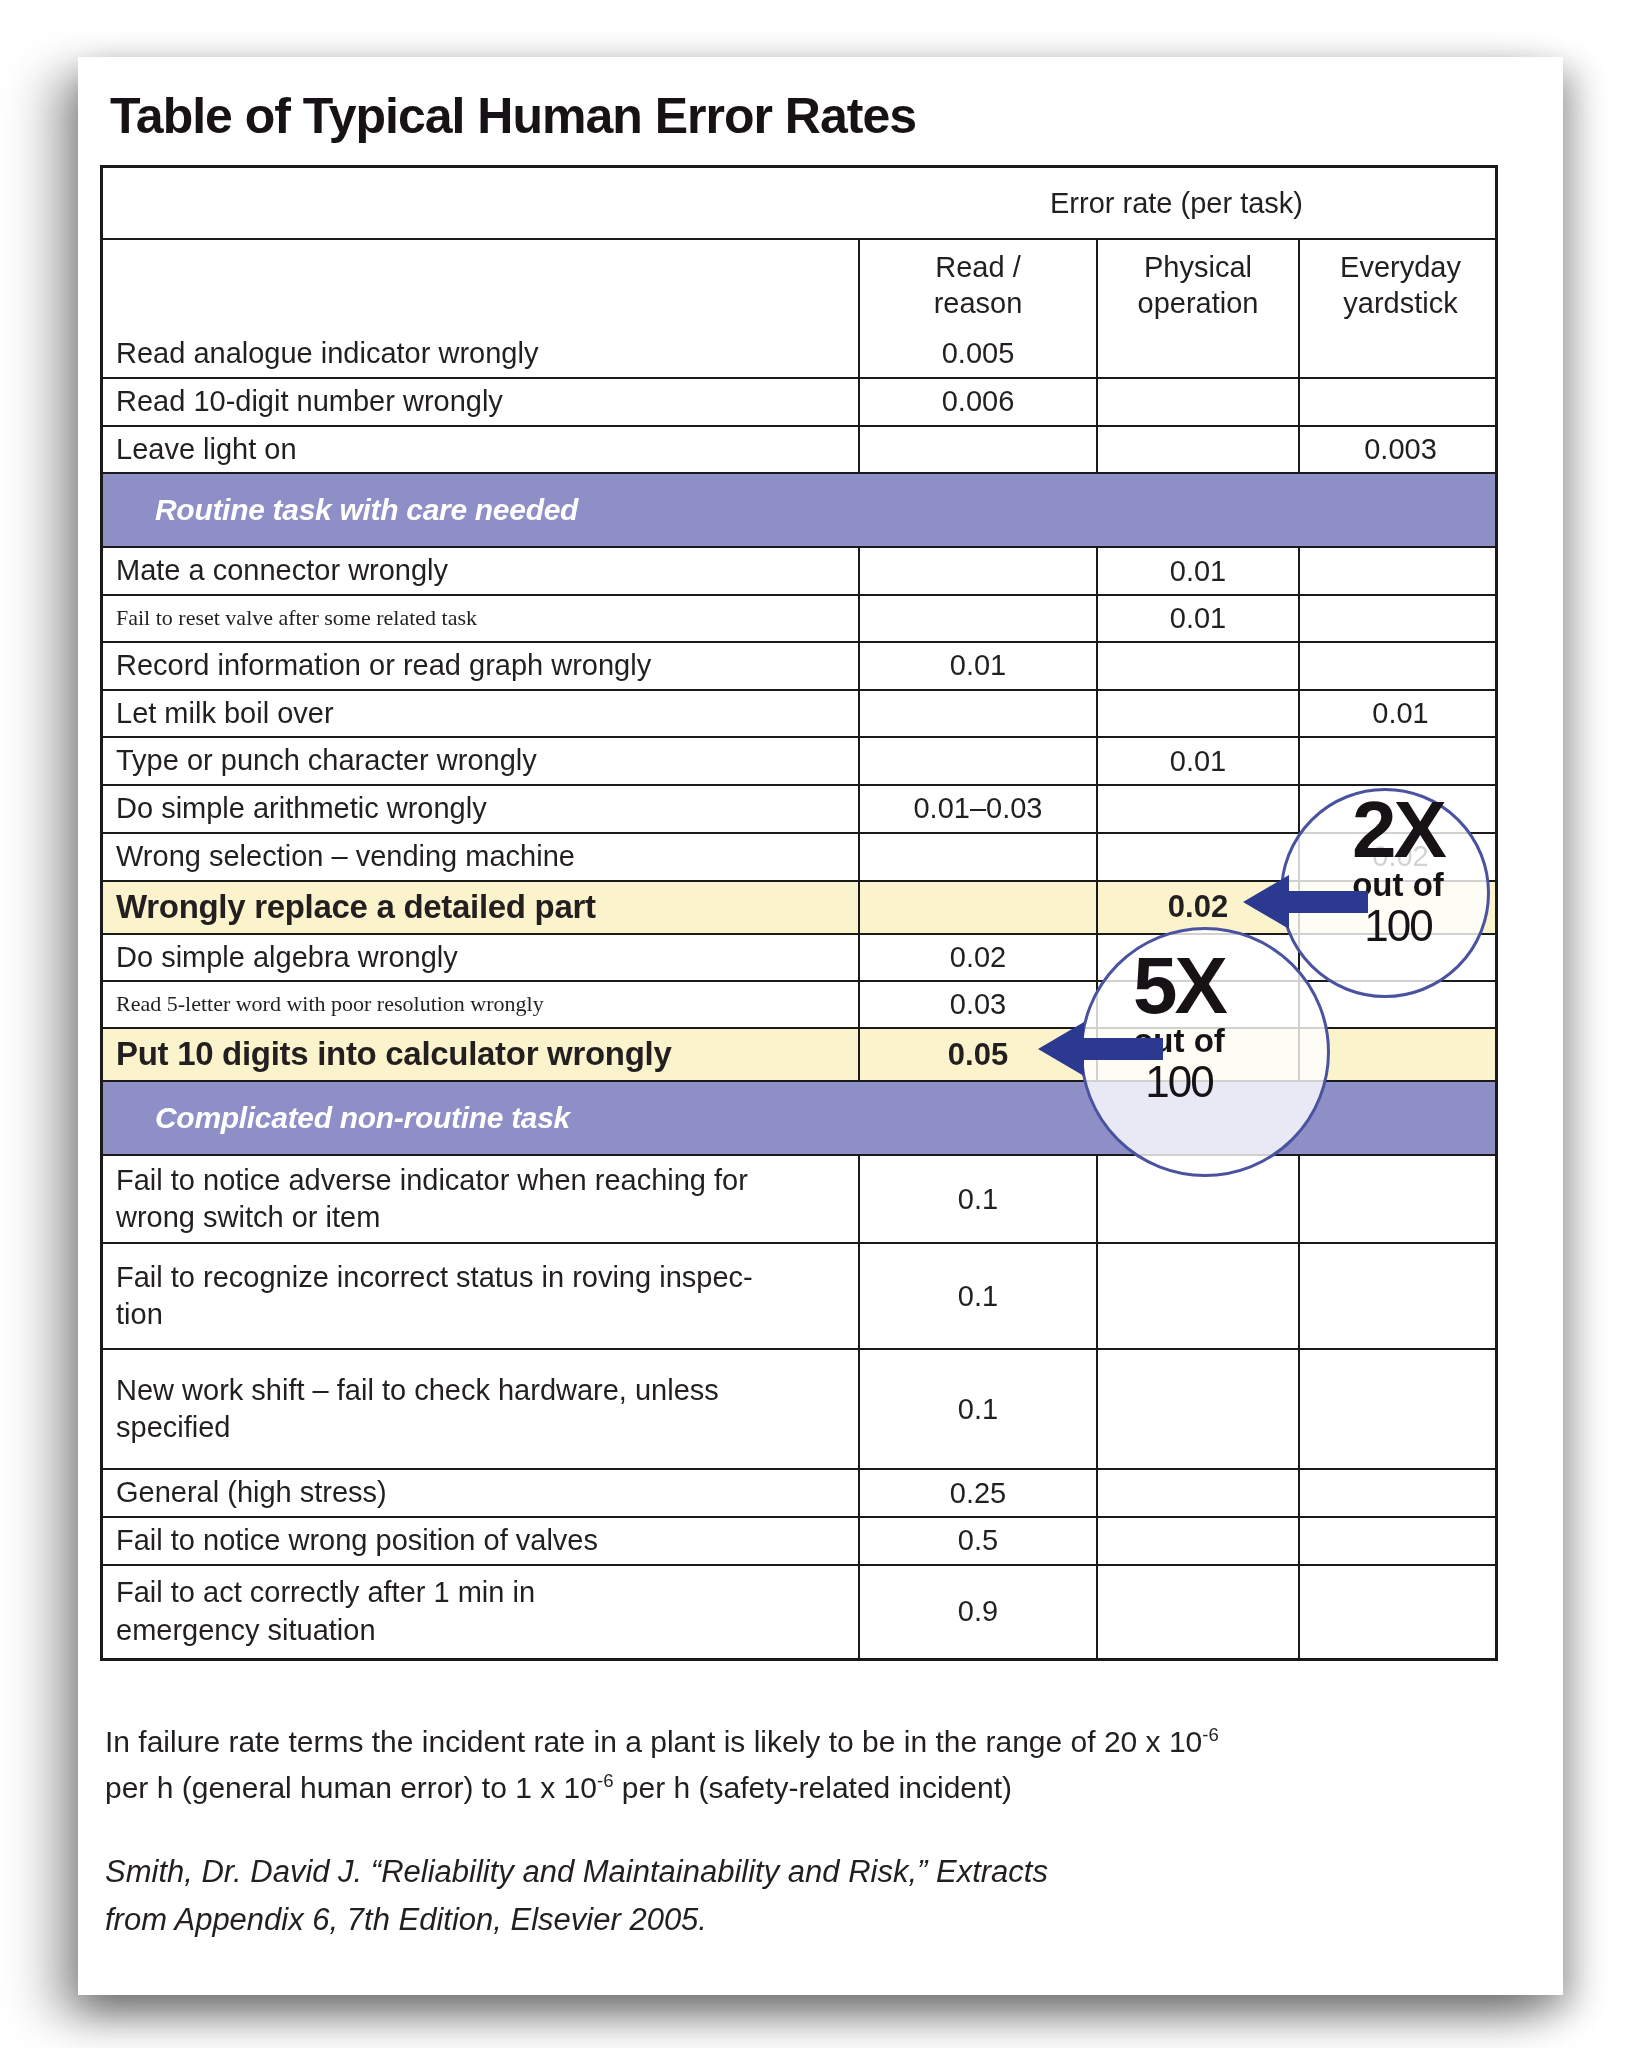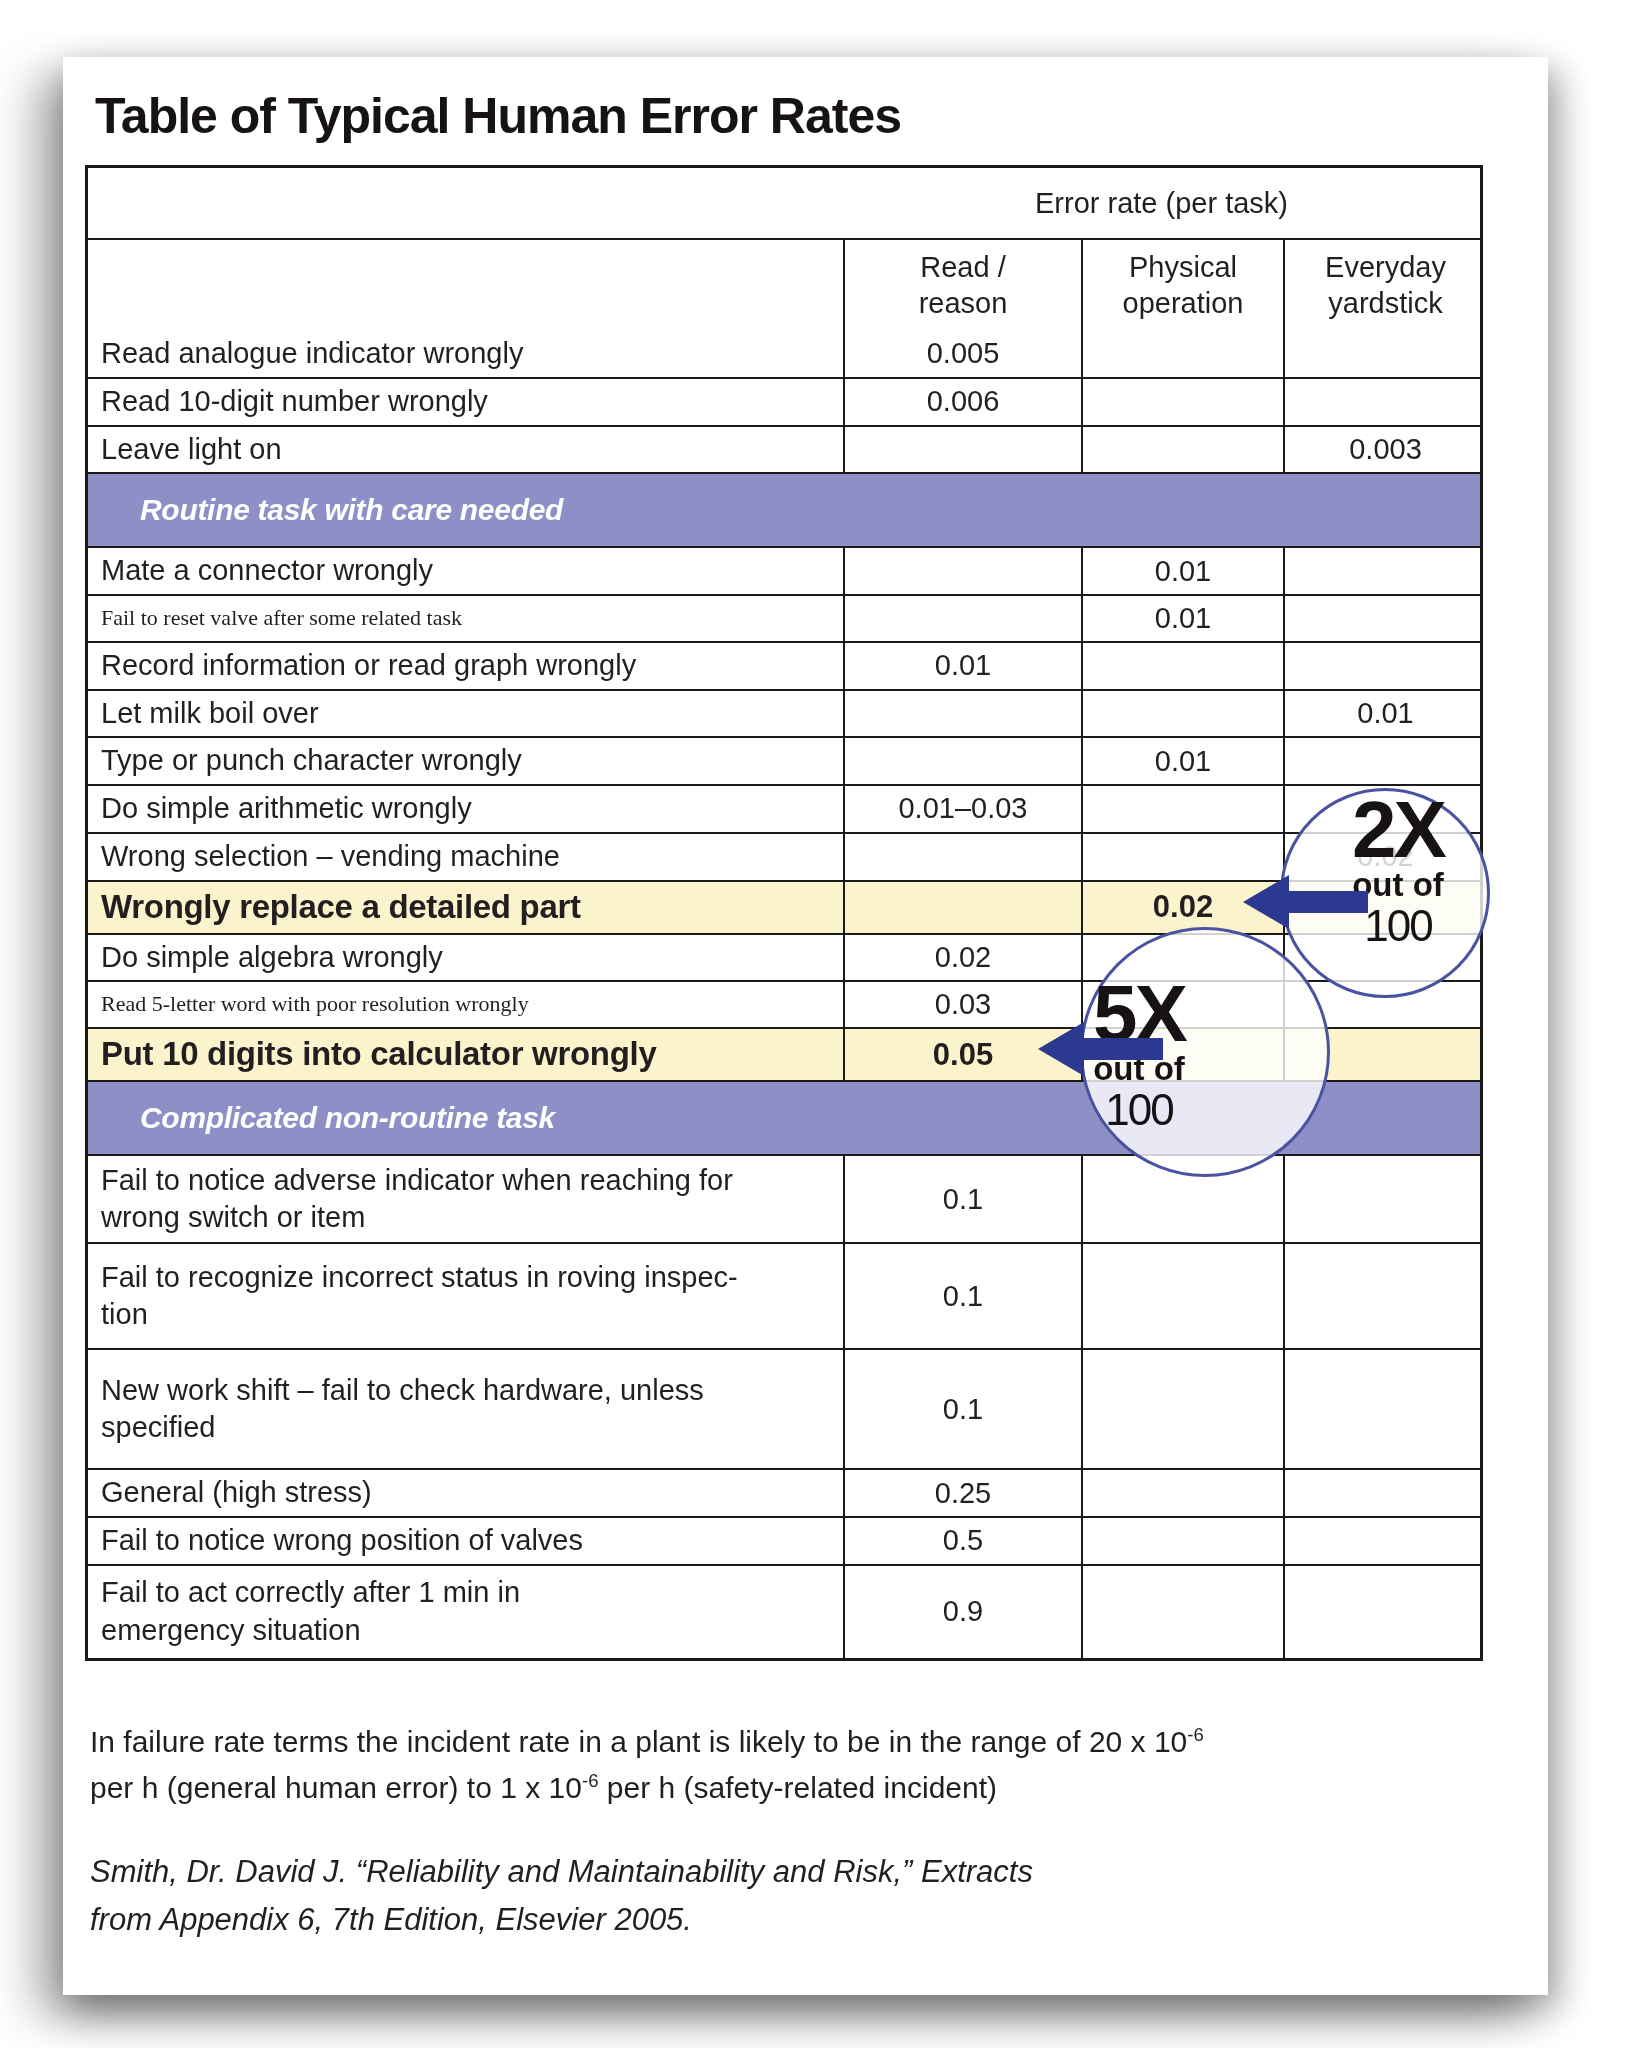--- a/index.html
+++ b/index.html
@@ -7,21 +7,21 @@
     --yellow:#faf3cc;
     --arrow:#2b3990;
     --stroke:#4a53a0;
     --ink:#231f20;
     --line:#1a1a1a;
   }
   *{margin:0;padding:0;box-sizing:border-box;}
   body{background:#ffffff;font-family:"Liberation Sans","DejaVu Sans",sans-serif;color:var(--ink);}
   .canvas{position:relative;width:1637px;height:2048px;background:#ffffff;overflow:hidden;}
   .card{
-    position:absolute;left:63px;top:57px;width:1485px;height:1938px;background:#ffffff;
+    position:absolute;left:78px;top:57px;width:1485px;height:1938px;background:#ffffff;
     box-shadow:-30px 20px 45px rgba(0,0,0,0.28), 0 18px 38px rgba(0,0,0,0.30), 16px 12px 30px rgba(0,0,0,0.16);
   }
   .page-title{
     font-size:50px;font-weight:800;letter-spacing:-1px;color:#161215;
     margin:30px 0 20px 32px;
   }
   
   .table{margin-left:22px;width:1398px;border:3px solid var(--line);}
   .row{border-top:2px solid var(--line);}
   .row:first-child{border-top:none;}
@@ -54,21 +54,21 @@
   .citation{margin:36px 0 0 27px;width:1310px;font-size:31px;line-height:1.55;font-style:italic;}
   
   .circle{
     position:absolute;border-radius:50%;
     background:rgba(255,255,255,0.8);border:3px solid var(--stroke);z-index:5;
   }
   #circle-2x{left:1280px;top:788px;width:210px;height:210px;}
   #circle-5x{left:1080px;top:927px;width:250px;height:250px;}
   .callout{position:absolute;z-index:7;text-align:center;color:#161215;}
   #callout-2x{left:1318px;top:792px;width:160px;}
-  #callout-5x{left:1059px;top:948px;width:160px;margin-top:28px;}
+  #callout-5x{left:1099px;top:948px;width:160px;}
   .callout .mult{font-size:80px;font-weight:800;letter-spacing:-3px;line-height:0.95;}
   .callout .outof{font-size:33px;font-weight:700;line-height:1.05;}
   .callout .denom{font-size:44px;font-weight:400;letter-spacing:-2px;line-height:1.05;text-align:center;}
   .arrow{position:absolute;z-index:8;}
   #arrow-2x{left:1243px;top:871px;}
   #arrow-5x{left:1038px;top:1018px;}
 </style>
 </head>
 <body>
 

